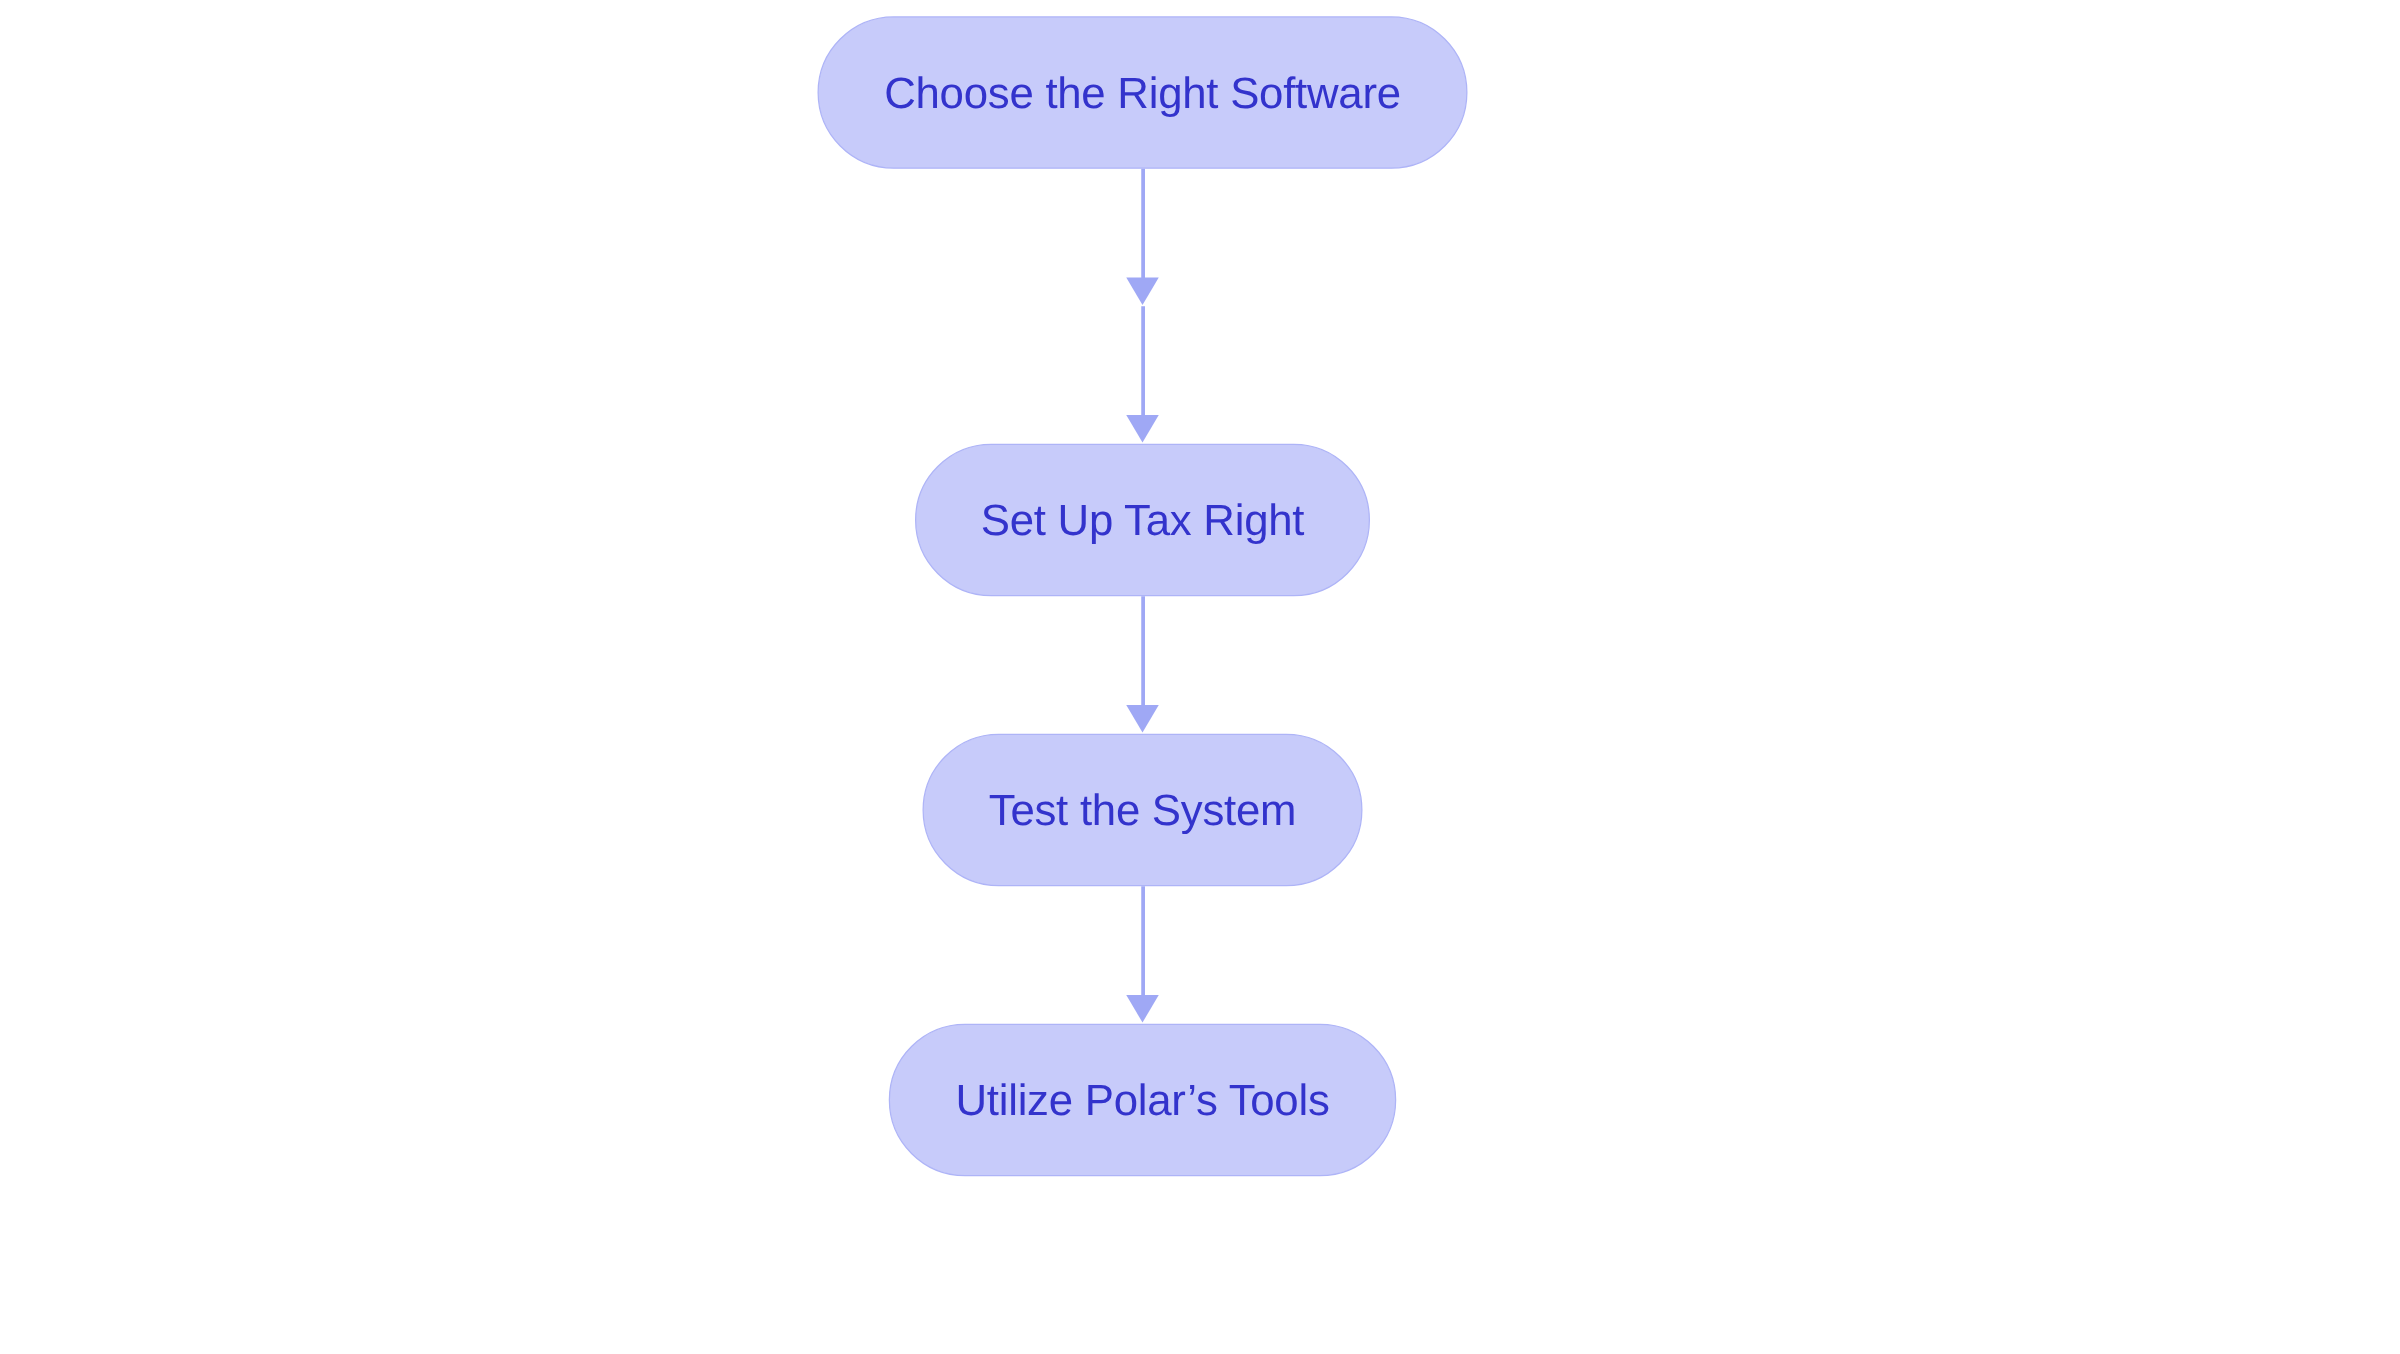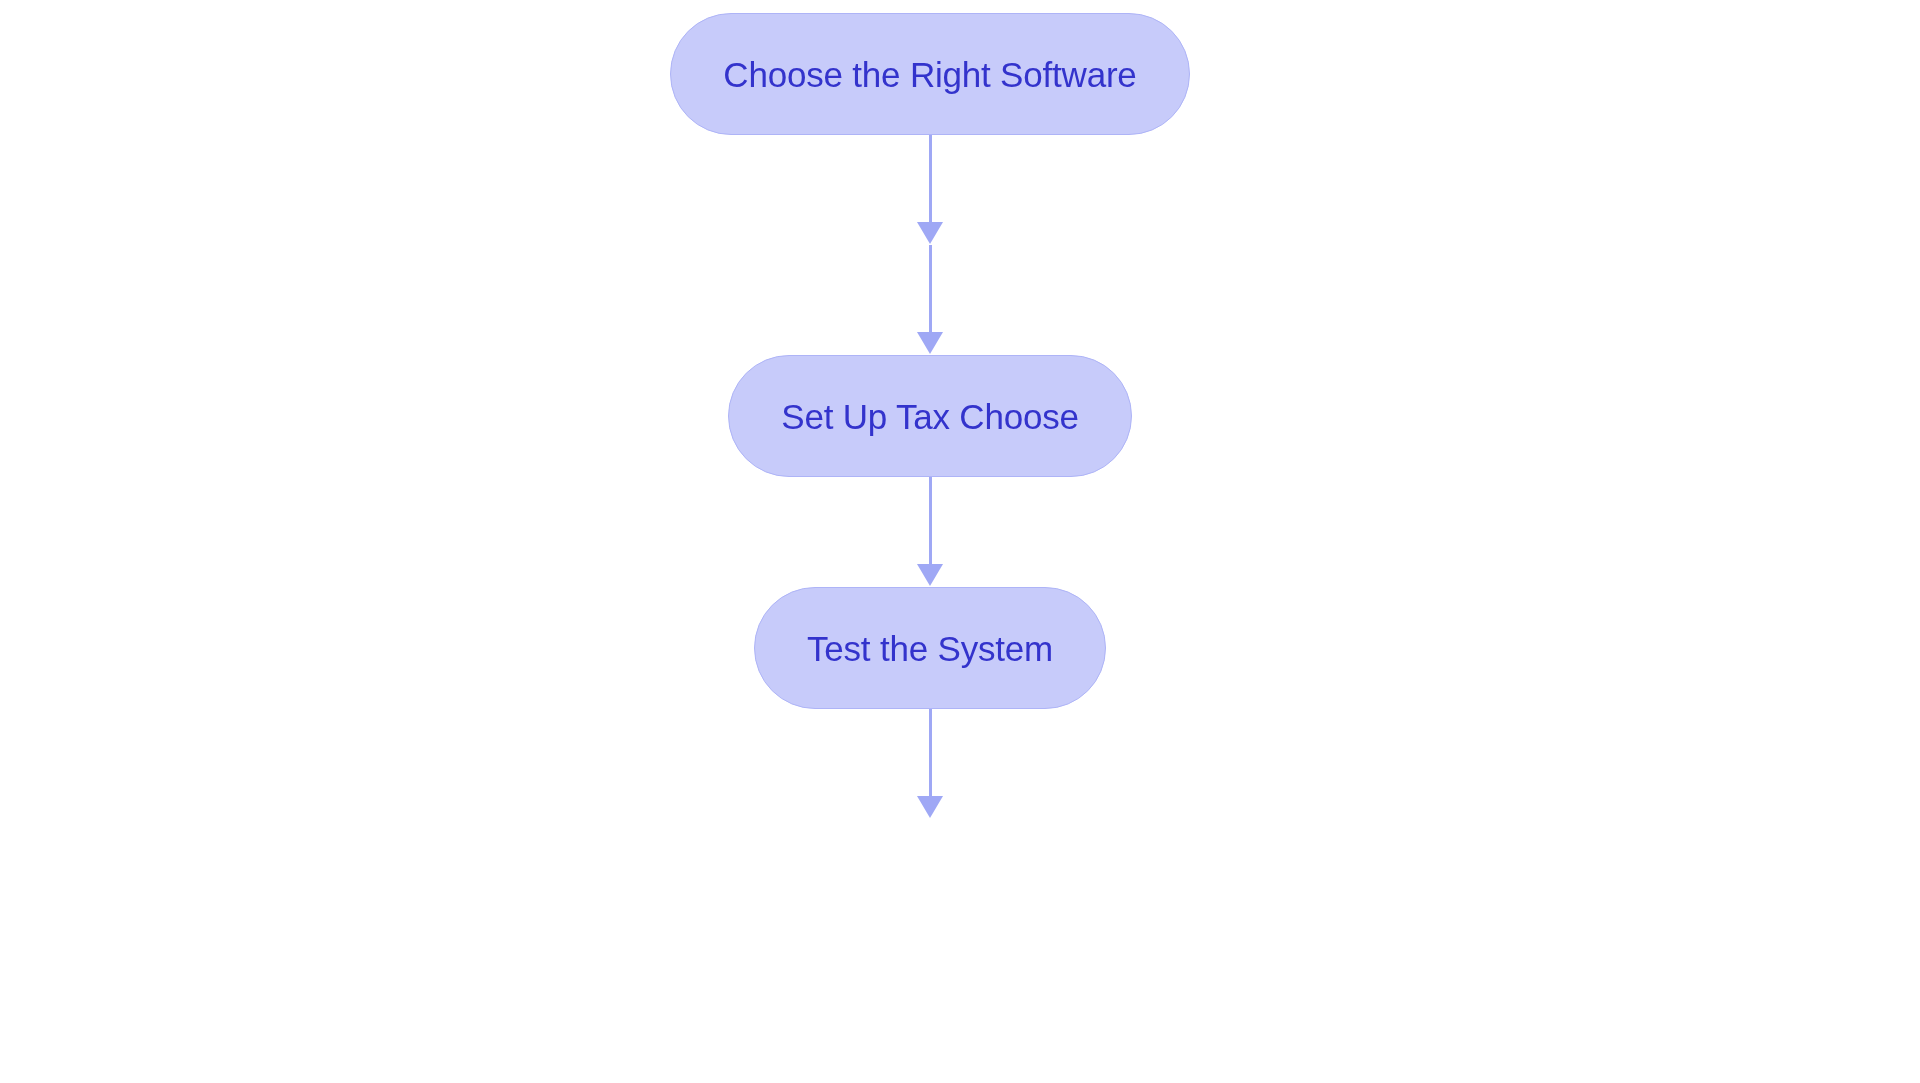--- a/index.html
+++ b/index.html
@@ -16,21 +16,21 @@
 
   #flowchart-canvas {
     position: relative;
     width: 1920px;
     height: 1083px;
     background: #ffffff;
   }
 
   .flow-column {
     position: absolute;
-    left: 16px;
+    left: 0;
     top: 0;
     width: 1828px;
     height: 1083px;
     display: flex;
     flex-direction: column;
     align-items: center;
     justify-content: flex-start;
     padding-top: 13px;
     box-sizing: border-box;
     text-align: right;
@@ -97,32 +97,35 @@
       <div class="connector-head"></div>
     </div>
 
 
     <div class="flow-connector">
       <div class="connector-stem"></div>
       <div class="connector-head"></div>
     </div>
 
     <div class="flow-node">
-      <span class="flow-node-label">Set Up Tax Choose</span>
+      <span class="flow-node-label">Set Up Tax Right</span>
     </div>
 
     <div class="flow-connector">
       <div class="connector-stem"></div>
       <div class="connector-head"></div>
     </div>
 
     <div class="flow-node">
       <span class="flow-node-label">Test the System</span>
     </div>
 
     <div class="flow-connector">
       <div class="connector-stem"></div>
       <div class="connector-head"></div>
     </div>
 
+    <div class="flow-node">
+      <span class="flow-node-label">Utilize Polar’s Tools</span>
+    </div>
 
   </div>
 </div>
 
 </body></html>

